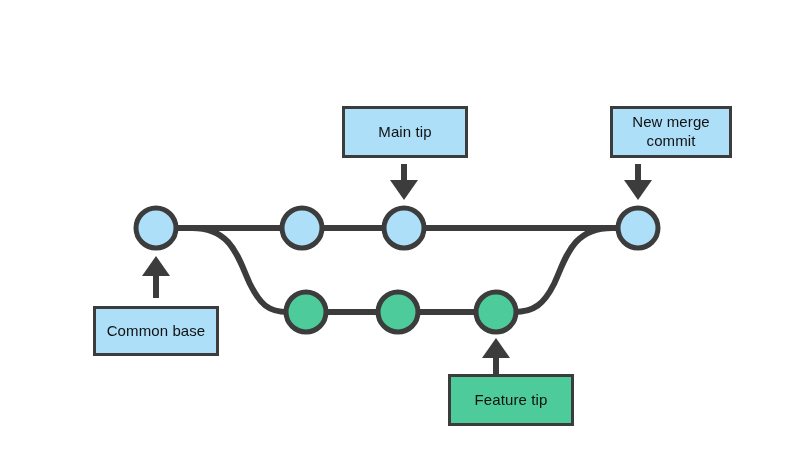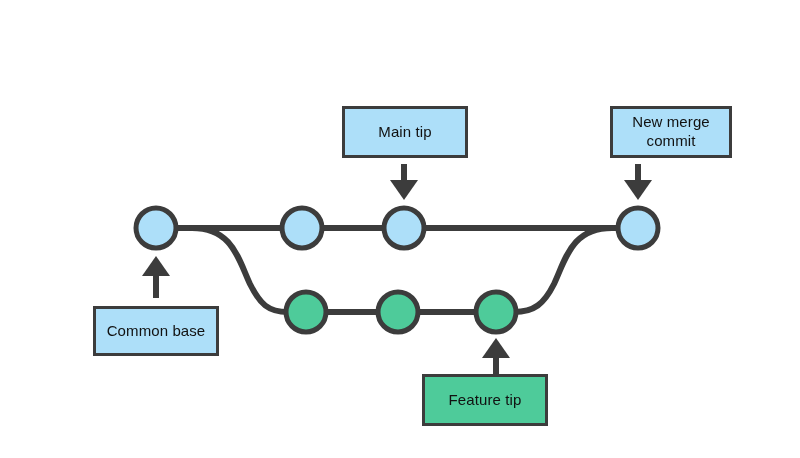--- a/index.html
+++ b/index.html
@@ -40,21 +40,21 @@
     color: #111111;
     white-space: pre-line;
     letter-spacing: 0.1px;
   }
   .box-blue { background: #addff9; }
   .box-green { background: #4ecb9a; }
 
   #box-main-tip       { left: 342px; top: 106px; width: 126px; height: 52px; }
   #box-new-merge      { left: 578px; top: 106px; width: 122px; height: 52px; margin-left: 32px; }
   #box-common-base    { left: 93px;  top: 306px; width: 126px; height: 50px; }
-  #box-feature-tip    { left: 422px; top: 374px; width: 126px; height: 52px; }
+  #box-feature-tip    { left: 448px; top: 374px; width: 126px; height: 52px; }
 </style>
 </head>
 <body>
 
 <div id="diagram-root">
 
   <svg class="graph-layer" viewBox="0 0 800 458">
 
     <g fill="none" stroke="#3c3c3c" stroke-width="6" stroke-linecap="round">
 

